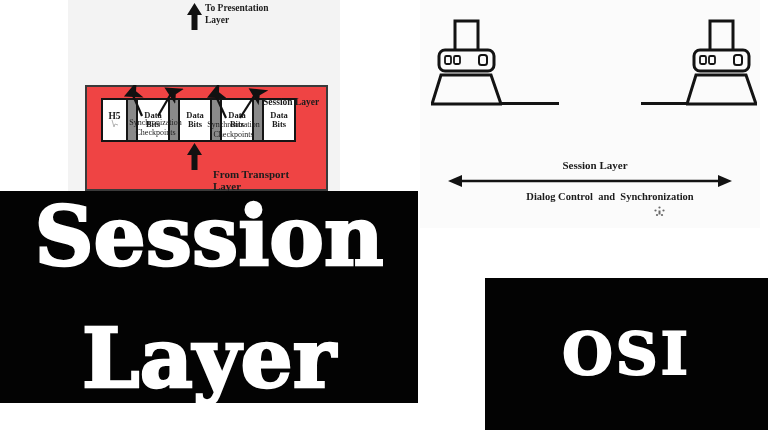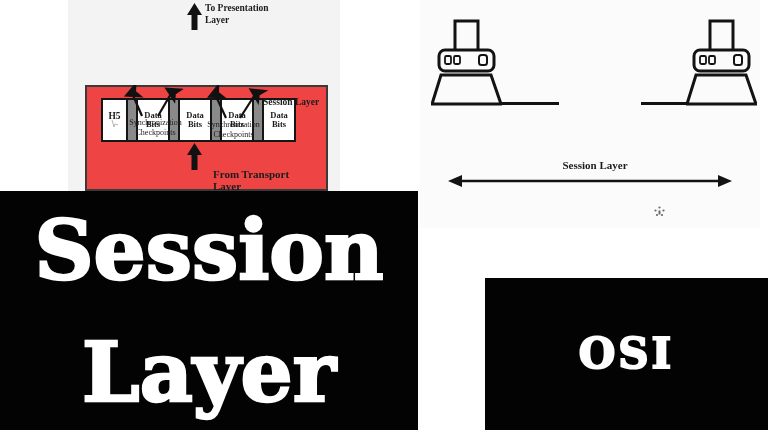--- a/index.html
+++ b/index.html
@@ -44,22 +44,22 @@
   .rd .sess2{left:25px;width:300px;top:159px;font-size:11px;font-weight:bold;}
   .rd .dblarrow{left:28px;top:174px;}
   .rd .dialog{left:40px;width:300px;top:191px;font-size:10.5px;font-weight:bold;white-space:pre;}
   .rd .busy{left:234px;top:206px;opacity:.8;}
 
   
   .banner{background:#030303;color:#ffffff;display:flex;flex-direction:column;
           align-items:center;justify-content:center;overflow:hidden;
           font-family:"DejaVu Serif",serif;font-weight:bold;
           -webkit-text-stroke:2.5px #ffffff;}
-  .banner-left{left:0;top:191px;width:418px;height:239px;gap:40px;font-size:82px;line-height:1;}
-  .banner-right{left:485px;top:278px;width:283px;height:152px;gap:32px;font-size:42px;
+  .banner-left{left:0;top:191px;width:418px;height:212px;gap:40px;font-size:82px;line-height:1;}
+  .banner-right{left:485px;top:278px;width:283px;height:152px;gap:32px;font-size:58px;
                 line-height:1;letter-spacing:3px;-webkit-text-stroke:2px #ffffff;}
 </style>
 </head>
 <body>
 
 <div class="stage">
 
   <div class="abs ld">
 
     <svg class="abs uparrow-top" width="15" height="27" viewBox="0 0 15 27">
@@ -142,20 +142,21 @@
 
 
     <div class="abs sess2 ctr">Session Layer</div>
 
     <svg class="abs dblarrow" width="284" height="14" viewBox="0 0 284 14">
       <line x1="12" y1="7" x2="272" y2="7" stroke="#131313" stroke-width="2.6"></line>
       <polygon points="0,7 14,1 14,13" fill="#131313"></polygon>
       <polygon points="284,7 270,1 270,13" fill="#131313"></polygon>
     </svg>
 
+    <div class="abs dialog ctr">Dialog Control  and  Synchronization</div>
 
     <svg class="abs busy" width="11" height="12" viewBox="0 0 11 12">
       <circle cx="5.5" cy="1.5" r="1.1" fill="#444"></circle>
       <circle cx="1.5" cy="4.5" r="1.1" fill="#444"></circle>
       <circle cx="9.5" cy="4.5" r="1.1" fill="#444"></circle>
       <circle cx="3" cy="9" r="1.1" fill="#444"></circle>
       <circle cx="8" cy="9" r="1.1" fill="#444"></circle>
       <rect x="4.5" y="4.5" width="2" height="4" fill="#444"></rect>
     </svg>
   </div>

